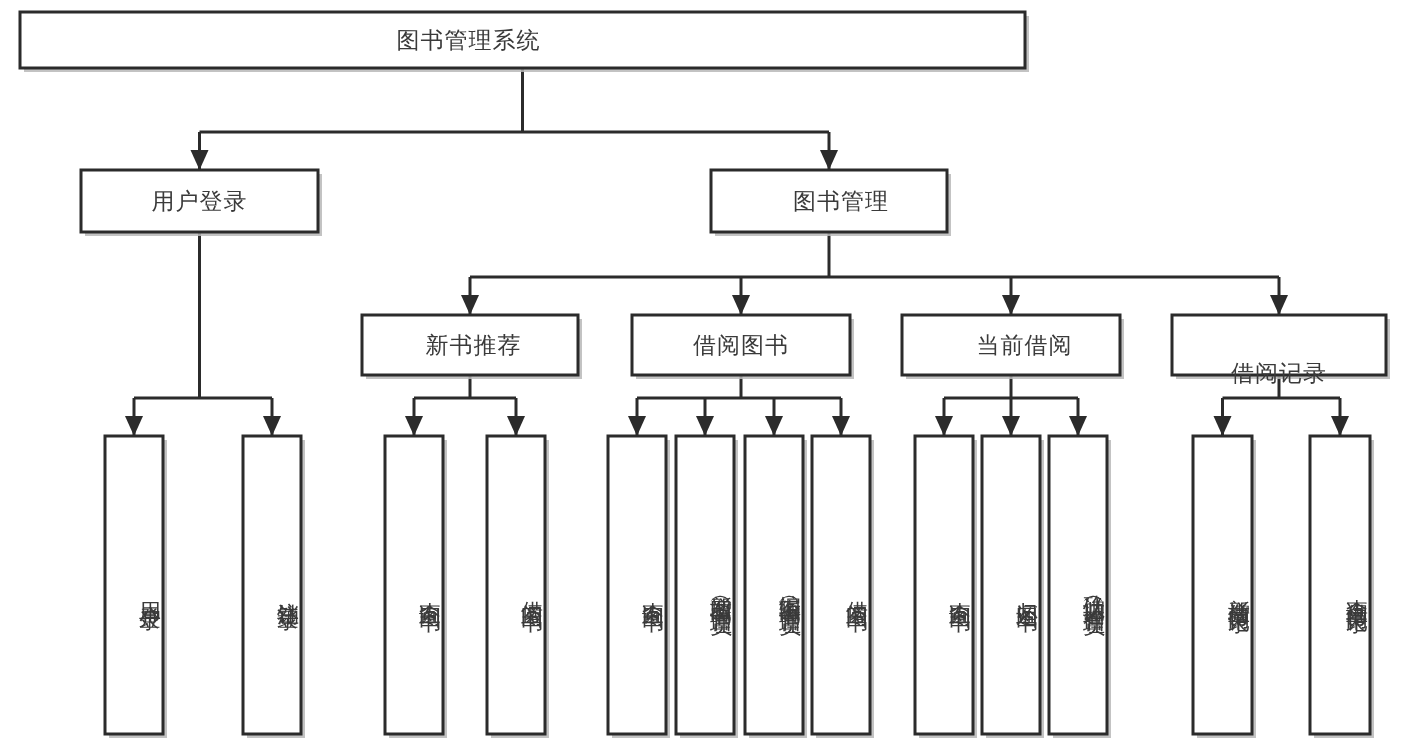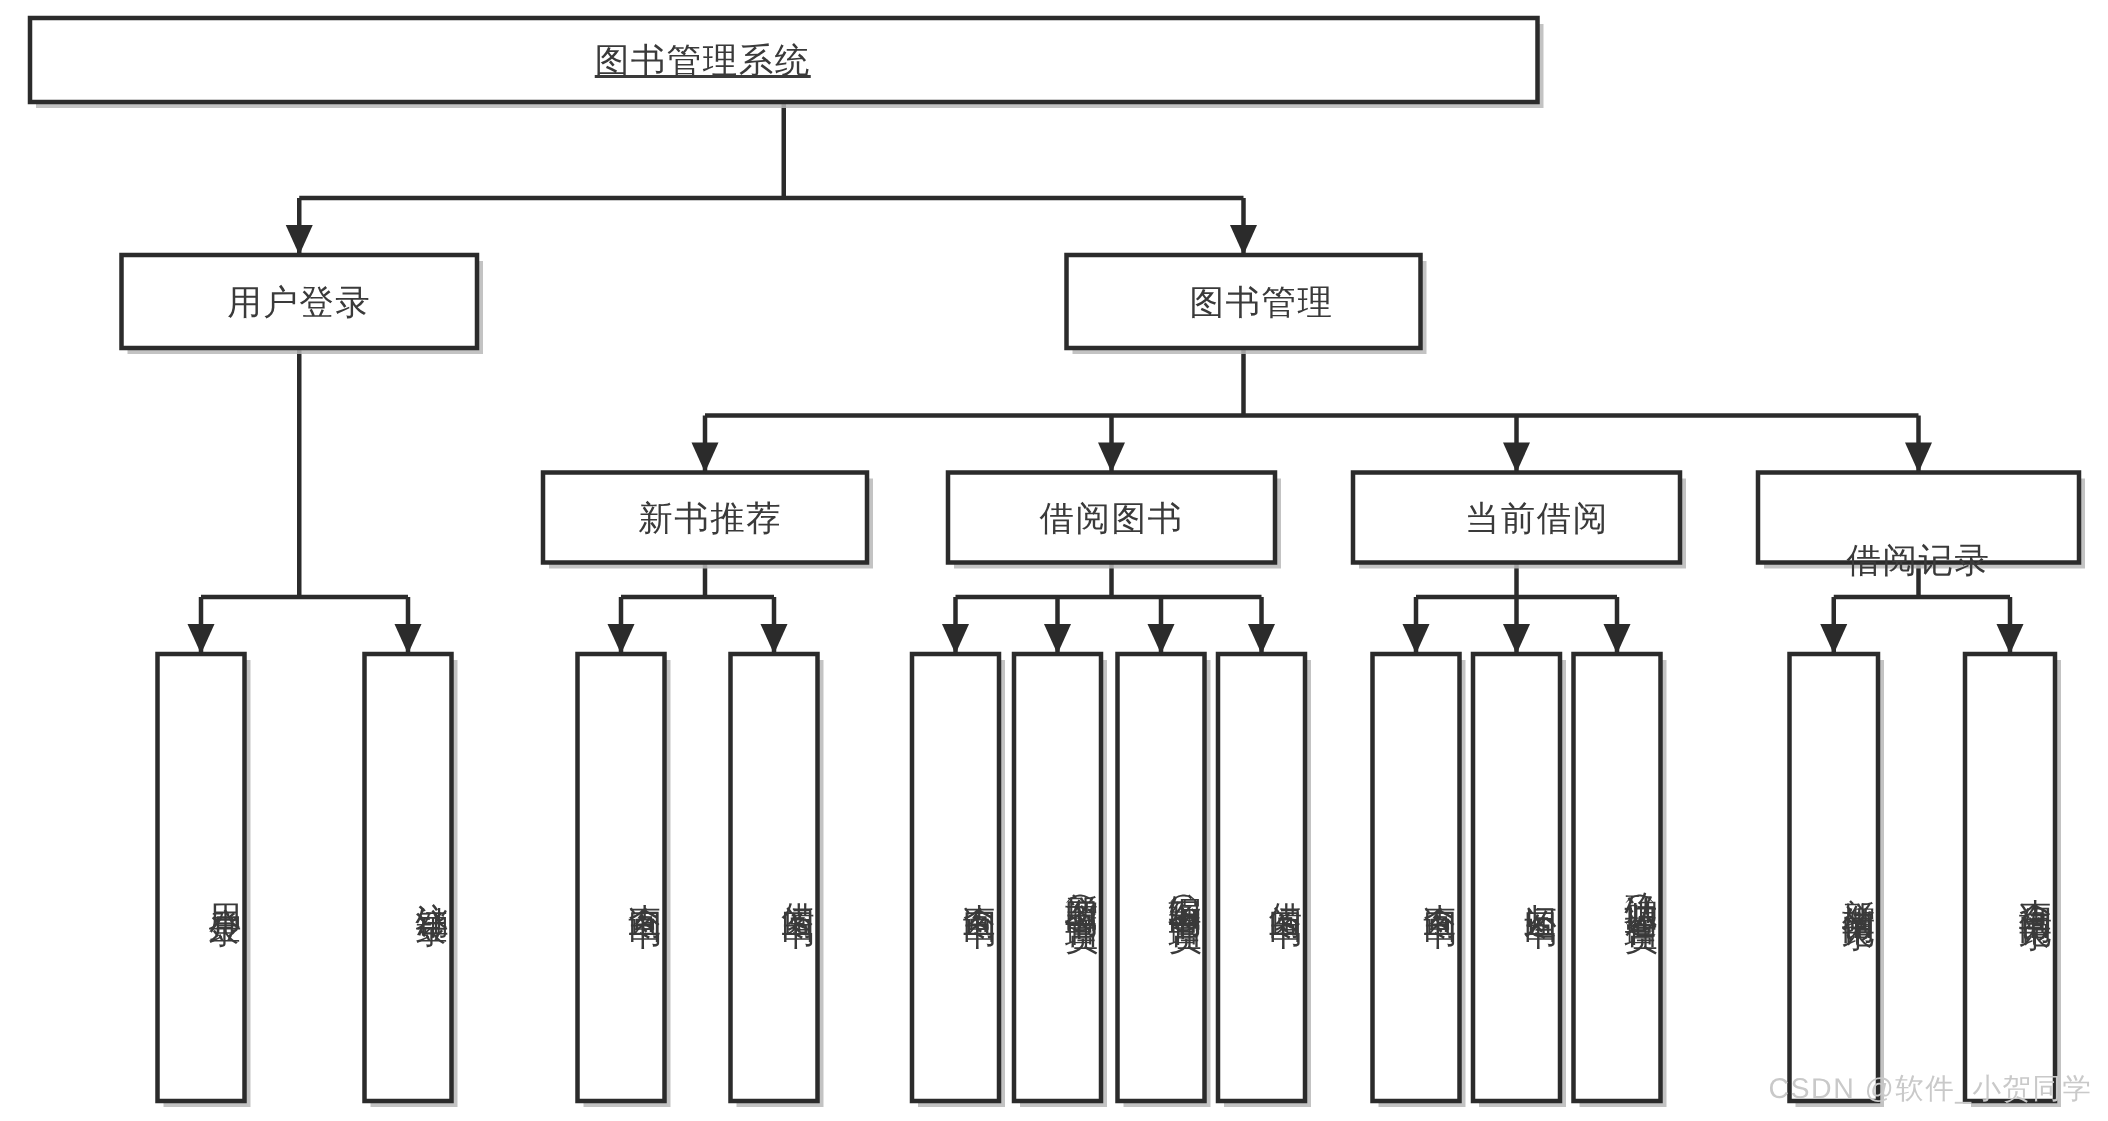--- a/index.html
+++ b/index.html
@@ -148,21 +148,21 @@
         <path d="M 832 416 L 850 416 L 841 436 Z" class="arrowhead"></path>
         <path d="M 935 416 L 953 416 L 944 436 Z" class="arrowhead"></path>
         <path d="M 1002 416 L 1020 416 L 1011 436 Z" class="arrowhead"></path>
         <path d="M 1069 416 L 1087 416 L 1078 436 Z" class="arrowhead"></path>
         <path d="M 1213.5 416 L 1231.5 416 L 1222.5 436 Z" class="arrowhead"></path>
         <path d="M 1331 416 L 1349 416 L 1340 436 Z" class="arrowhead"></path>
       </g>
   </svg>
 
   <div id="labels-layer">
-      <div class="nodelabel" style="left: 20px; top: 12px; width: 897px; height: 56px; text-decoration: underline;">图书管理系统</div>
+      <div class="nodelabel" style="left: 20px; top: 12px; width: 897px; height: 56px;">图书管理系统</div>
       <div class="nodelabel" style="left: 81px; top: 170px; width: 237px; height: 62px;">用户登录</div>
       <div class="nodelabel" style="left: 711px; top: 170px; width: 260px; height: 62px;">图书管理</div>
       <div class="nodelabel" style="left: 362px; top: 315px; width: 223px; height: 60px;">新书推荐</div>
       <div class="nodelabel" style="left: 632px; top: 315px; width: 218px; height: 60px;">借阅图书</div>
       <div class="nodelabel" style="left: 902px; top: 315px; width: 245px; height: 60px;">当前借阅</div>
       <div class="nodelabel" style="left: 1172px; top: 315px; width: 214px; height: 60px; margin-top: 28px;">借阅记录</div>
       <div class="nodelabel vertical" style="left: 105px; top: 436px; width: 58px; height: 298px;">用户登录</div>
       <div class="nodelabel vertical" style="left: 243px; top: 436px; width: 58px; height: 298px;">注销登录</div>
       <div class="nodelabel vertical" style="left: 385px; top: 436px; width: 58px; height: 298px;">查询图书</div>
       <div class="nodelabel vertical" style="left: 487px; top: 436px; width: 58px; height: 298px;">借阅图书</div>
@@ -170,14 +170,13 @@
       <div class="nodelabel vertical" style="left: 676px; top: 436px; width: 58px; height: 298px;">新增图书（管理员）</div>
       <div class="nodelabel vertical" style="left: 745px; top: 436px; width: 58px; height: 298px;">编辑图书（管理员）</div>
       <div class="nodelabel vertical" style="left: 812px; top: 436px; width: 58px; height: 298px;">借阅图书</div>
       <div class="nodelabel vertical" style="left: 915px; top: 436px; width: 58px; height: 298px;">查询图书</div>
       <div class="nodelabel vertical" style="left: 982px; top: 436px; width: 58px; height: 298px;">归还图书</div>
       <div class="nodelabel vertical" style="left: 1049px; top: 436px; width: 58px; height: 298px;">确认归还（管理员）</div>
       <div class="nodelabel vertical" style="left: 1193px; top: 436px; width: 59px; height: 298px;">新增借阅记录</div>
       <div class="nodelabel vertical" style="left: 1310px; top: 436px; width: 60px; height: 298px;">查询借阅记录</div>
     </div>
 
-  <div class="watermark">CSDN @软件_小贺同学</div>
 </div>
 
 </body></html>

